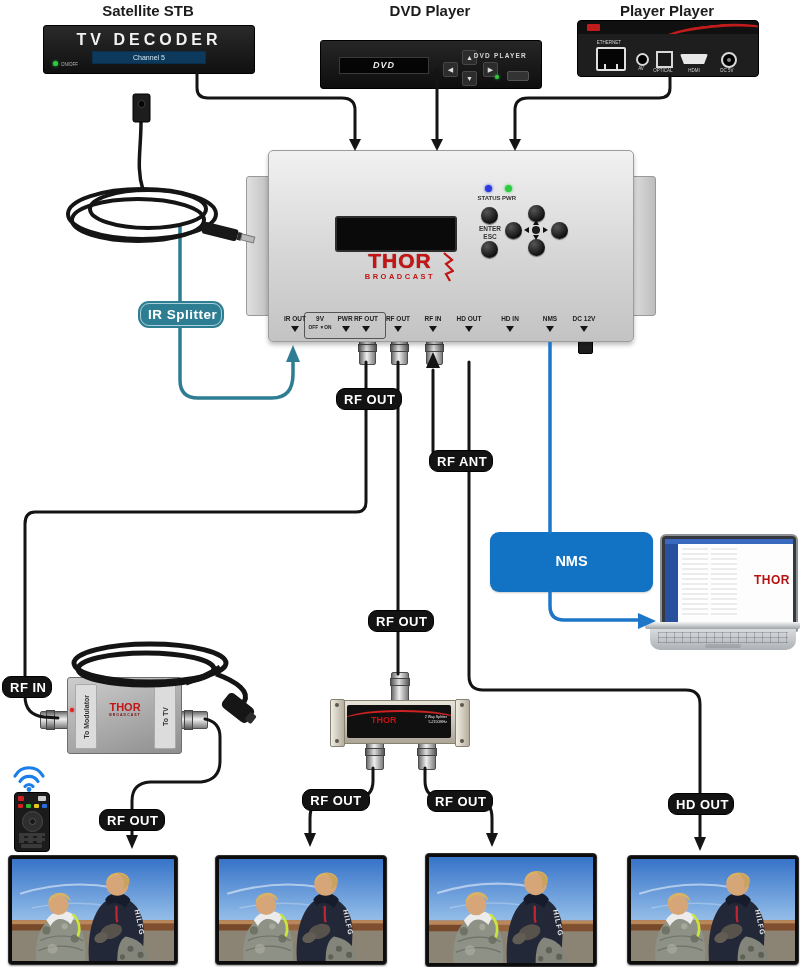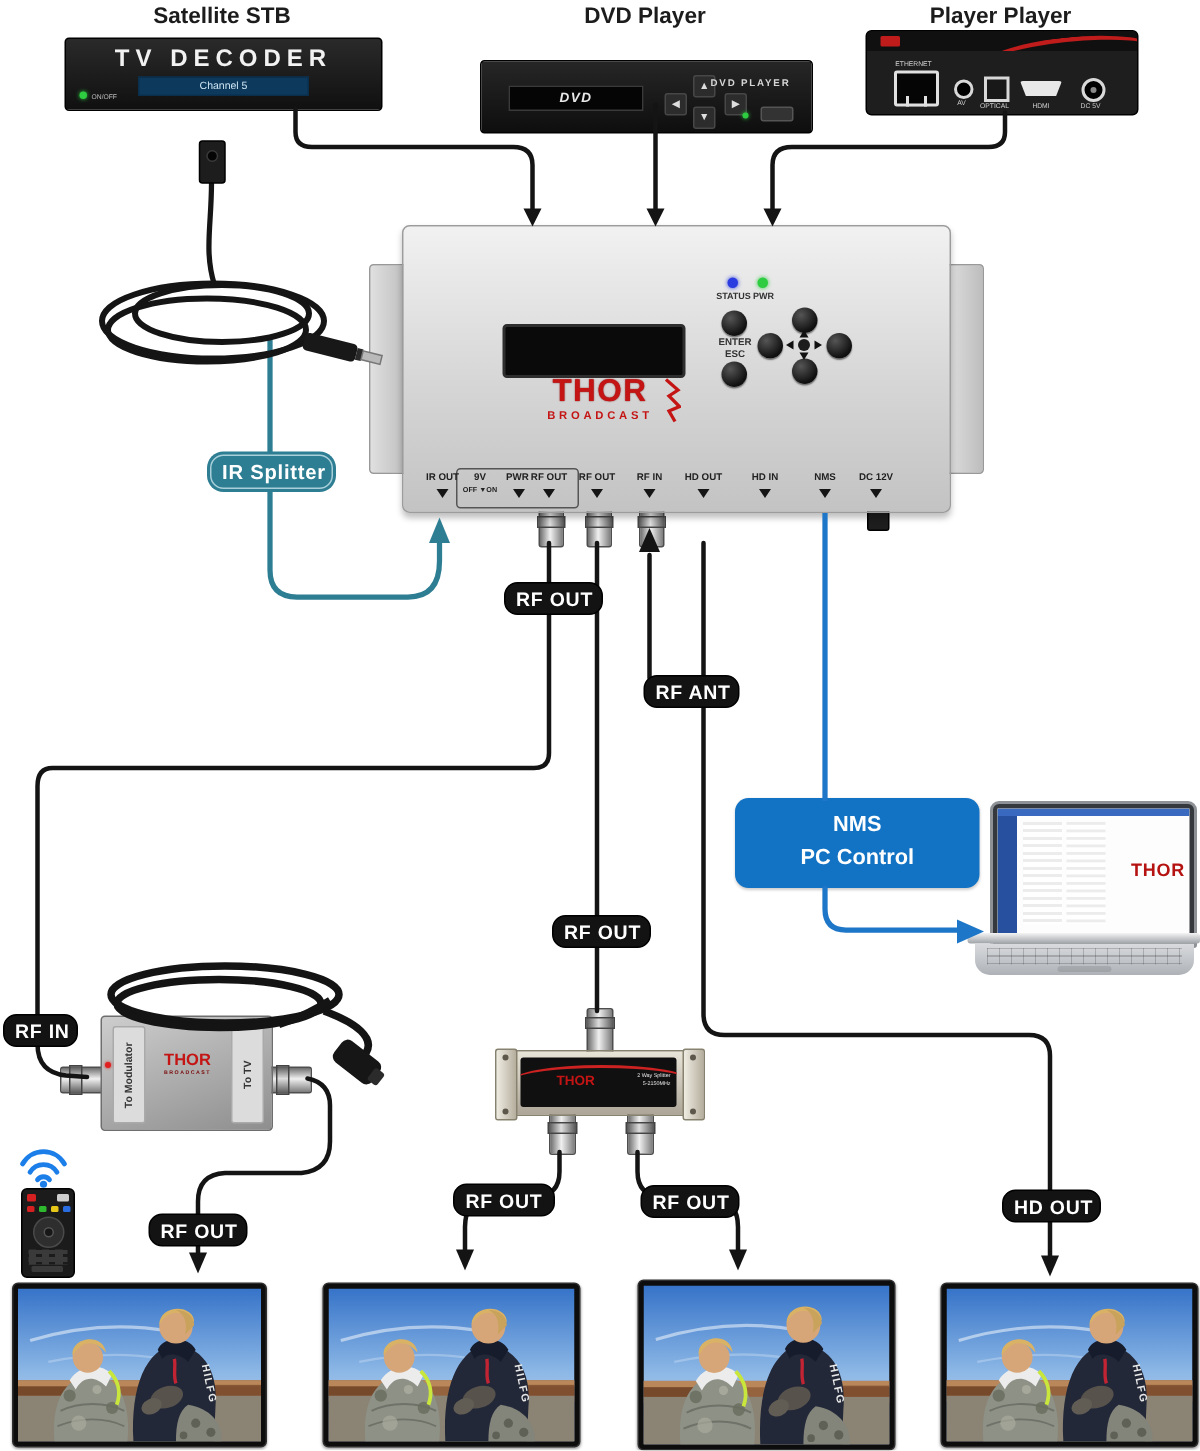--- a/index.html
+++ b/index.html
@@ -295,21 +295,20 @@
   <div class="fcon" style="left:391px;">
       <i></i>
     </div>
   <div class="fcon" style="left:426px;">
       <i></i>
     </div>
   <div id="dccon" class="abs"></div>
 
   <div id="nmsbox" class="abs">
     <div>NMS</div>
-    <div>PC Control</div>
   </div>
   <div id="lap-screen" class="abs">
     <div id="lap-display">
       <div class="bar"></div>
         <div class="side"></div>
       <div class="col c1"></div>
         <div class="col c2"></div>
       <div class="gr"></div>
       <div id="lap-thor">THOR</div>
     </div>

